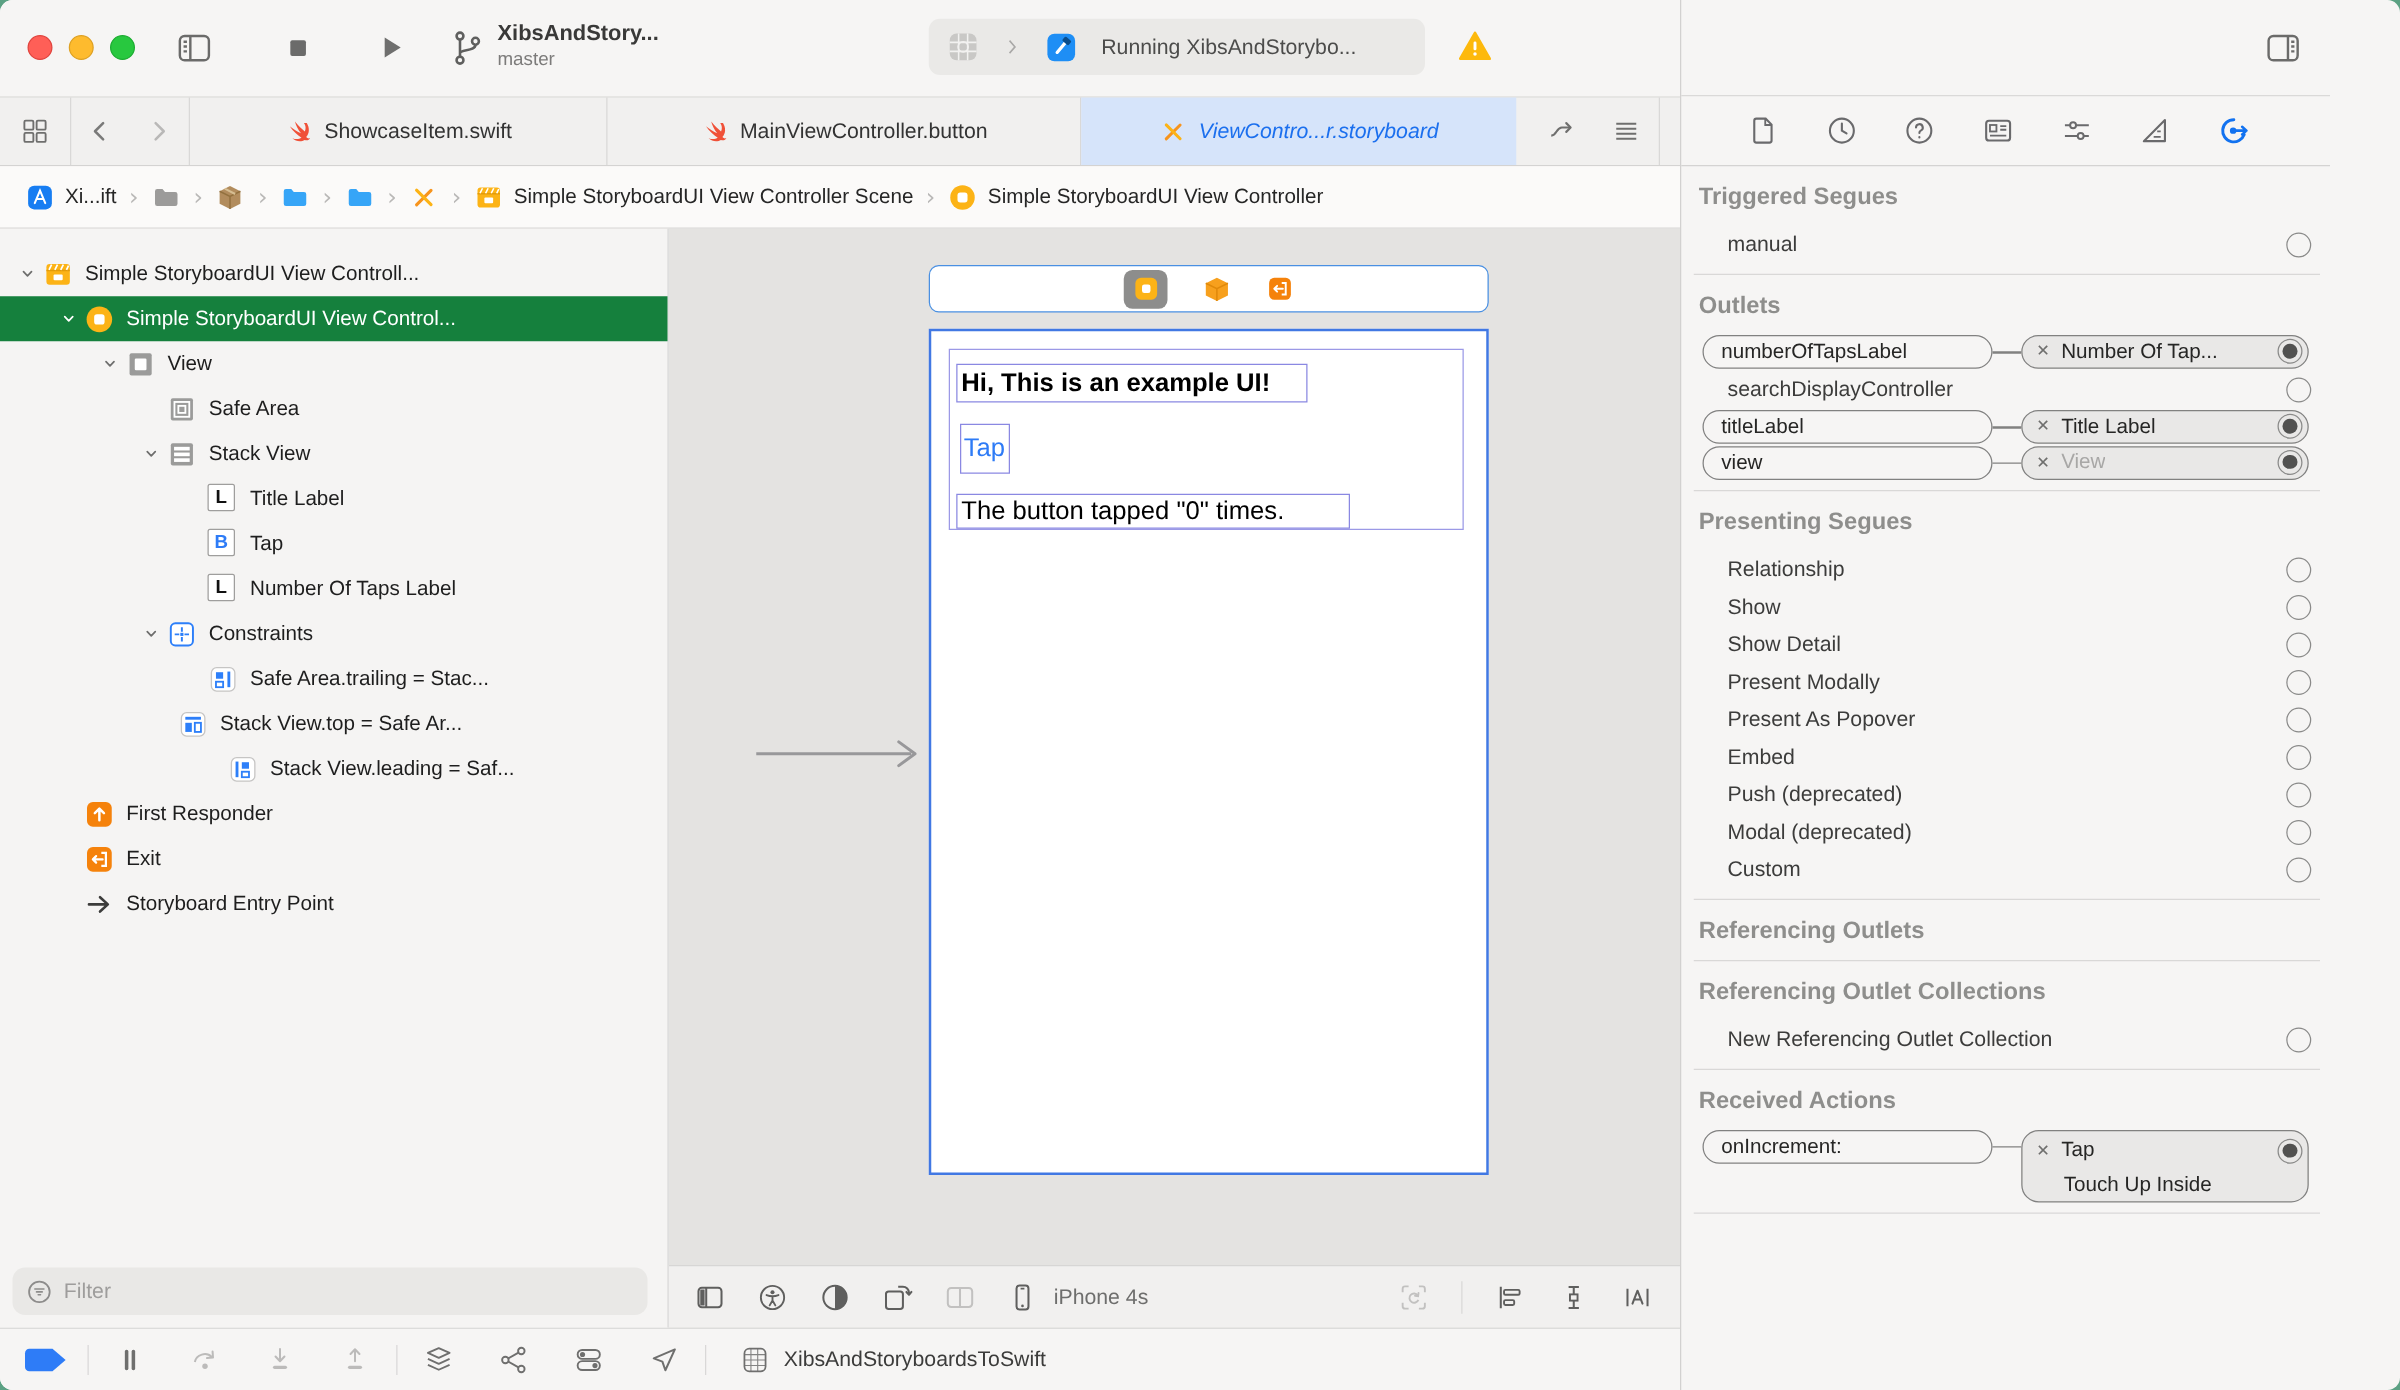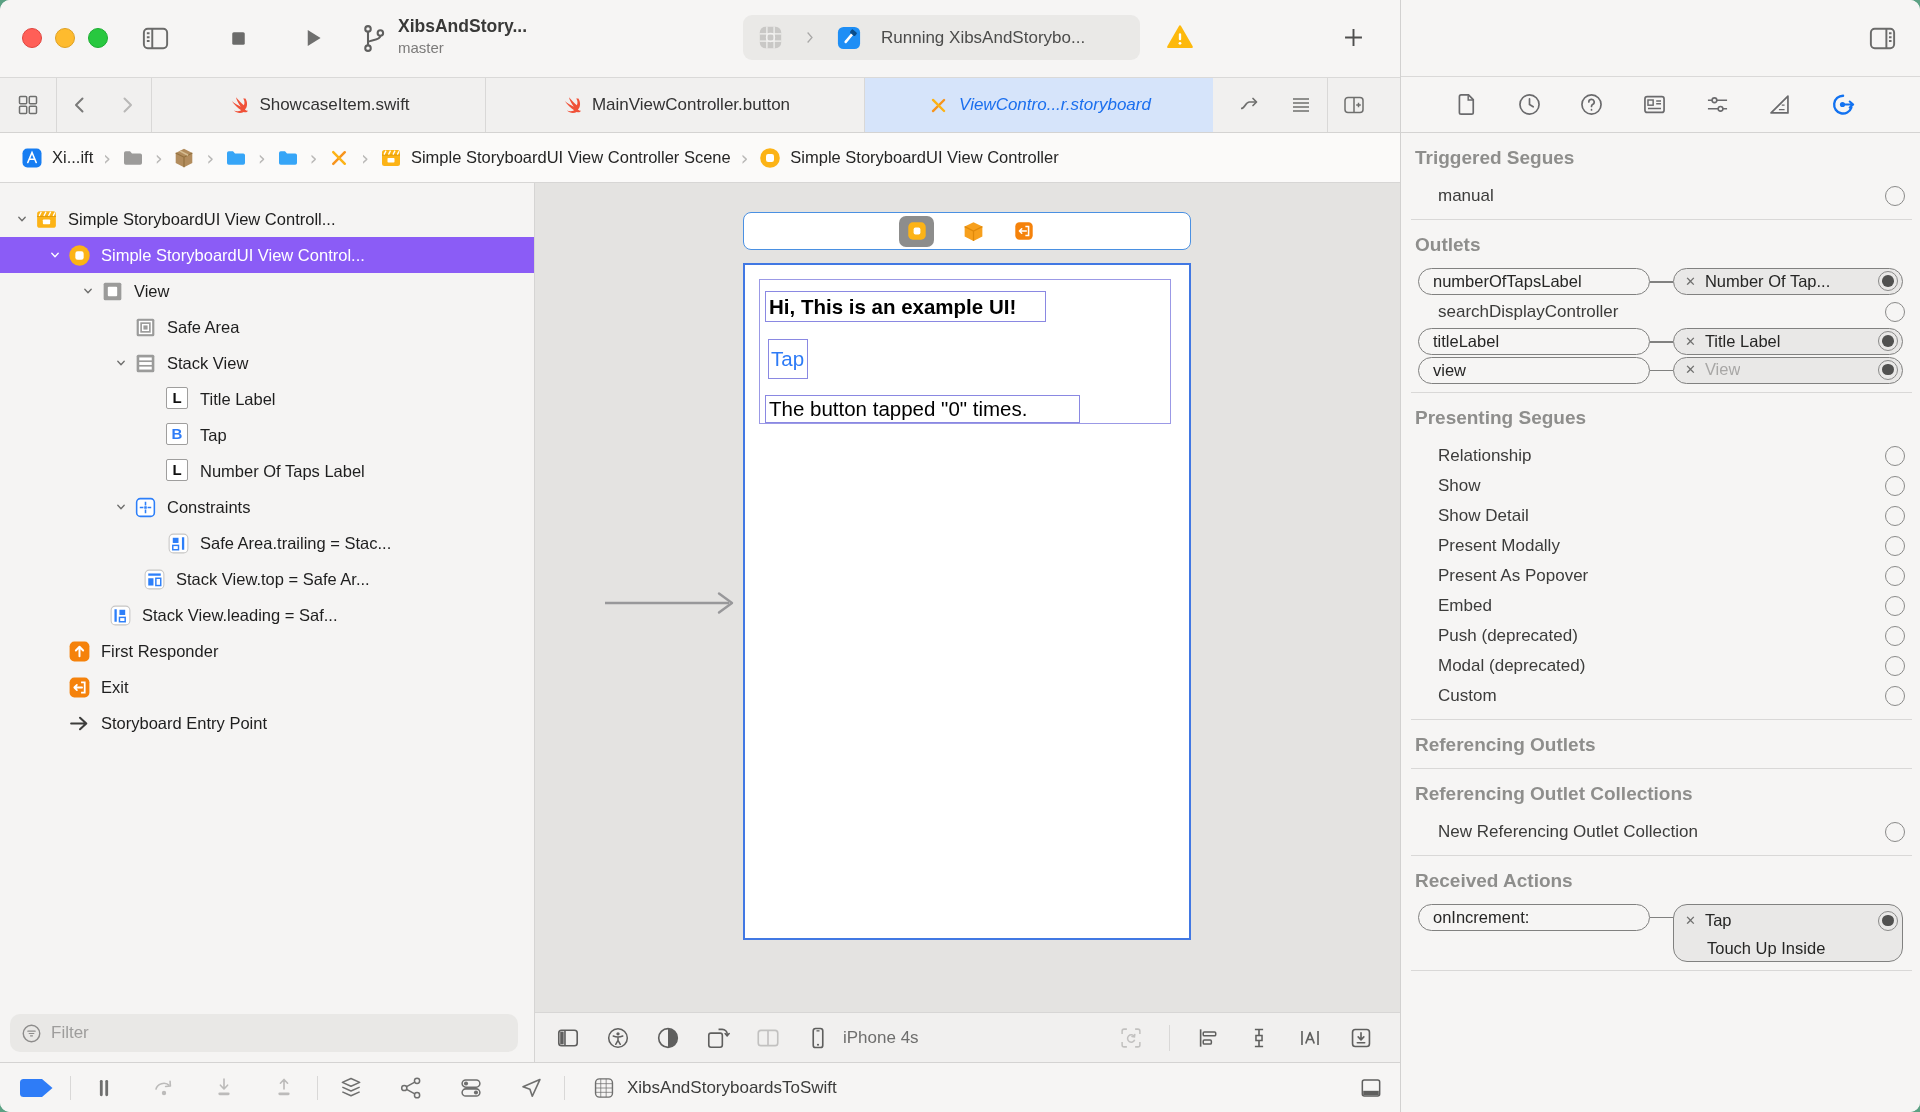--- a/index.html
+++ b/index.html
@@ -47,21 +47,21 @@
 
   
   #breadcrumb{height:50px;flex:none;background:#fbfaf9;border-bottom:1px solid #d7d6d5;display:flex;align-items:center;padding-left:20px;gap:7px;font-size:16.5px;color:#262626;white-space:nowrap;overflow:hidden}
   .bc-chev{color:#b9b8b7;font-size:19px;padding:0 3px;font-family:"DejaVu Sans",sans-serif}
 
   
   #bodyrow{flex:1;display:flex;min-height:0}
   #sidebar{width:535px;flex:none;background:#f5f4f3;border-right:1px solid #d5d4d3;position:relative}
   #outline{position:absolute;top:18px;left:0;right:0}
   .trow{height:36px;display:flex;align-items:center;font-size:16.5px;color:#1e1e1e;white-space:nowrap;overflow:hidden;cursor:default}
-  .trow.sel{background:#8b5cf6;color:#fff}
+  .trow.sel{background:#15803d;color:#fff}
   .disc{width:24px;height:24px;flex:none;color:#6e6e6d;display:flex;align-items:center;justify-content:center}
   .disc svg{width:14px;height:14px}
   .trow.sel .disc{color:#fff}
   .t-ic{width:25px;height:25px;flex:none;margin-right:9px}
   .badge{width:22px;height:22px;border:1.5px solid #9f9e9d;background:#fff;color:#111;font-weight:700;font-size:15px;display:flex;align-items:center;justify-content:center;border-radius:2px}
   .badge.blue{color:#2e7cf7}
   #filterbar{position:absolute;left:0;right:0;bottom:0;height:50px}
   #filter-field{position:absolute;left:10px;right:16px;top:2px;height:38px;background:#e9e8e6;border-radius:10px;display:flex;align-items:center;padding:0 10px;gap:8px}
   #filter-field .ic{width:23px;height:23px;color:#8d8c8b}
   .placeholder{color:#9e9d9c;font-size:17px}
@@ -90,21 +90,21 @@
   #debugbar{height:50px;flex:none;background:#f6f5f4;border-top:1px solid #d4d3d2;display:flex;align-items:center;padding:0 16px}
   #bp-toggle{width:40px;height:22px;flex:none}
   .dbg-sep{height:24px;width:1px;background:#d9d8d7;margin:0 14px}
   .dbg-group{display:flex;gap:34px;align-items:center;margin:0 6px}
   .dbg-group .ic,#debug-app .ic,#console-btn{width:26px;height:26px;color:#6f6f6e;flex:none}
   .ic.dim{color:#bcbbba}
   #debug-app{display:flex;align-items:center;gap:10px;font-size:17px;color:#3c3c3b;margin-left:12px;white-space:nowrap}
   #console-btn{margin-left:auto;color:#5f5f5e}
 
   
-  #inspector{position:absolute;left:1400px;top:0;width:520px;height:1112px;background:#f6f5f4;border-left:1px solid #d2d1d0;display:flex;flex-direction:column}
+  #inspector{position:absolute;left:1344px;top:0;width:520px;height:1112px;background:#f6f5f4;border-left:1px solid #d2d1d0;display:flex;flex-direction:column}
   #insp-top{height:77px;flex:none;border-bottom:1px solid #dad9d8;display:flex;align-items:center;justify-content:flex-end;padding-right:22px}
   #insp-top .ic{width:31px;height:31px;color:#6b6b6a}
   #insp-tabs{height:56px;flex:none;border-bottom:1px solid #d4d3d2;display:flex;align-items:center;justify-content:space-between;padding:0 64px 0 52px}
   #insp-tabs .ic{width:27px;height:27px;color:#6a6a6c}
   #insp-tabs .ic.active{color:#1272f0}
   #insp-content{flex:1;overflow:hidden}
   .insp-h{font-size:19px;font-weight:700;color:#8e8e8c;margin:14px 0 12px 14px}
   .insp-row{height:30px;display:flex;align-items:center;margin:0 15px 0 37px;font-size:17px;color:#3c3c3b}
   .radio{width:20px;height:20px;border:1.5px solid #8a8a89;border-radius:50%;margin-left:auto;position:relative;flex:none}
   .radio.on::after{content:"";position:absolute;inset:3.2px;background:#515150;border-radius:50%}
@@ -485,21 +485,21 @@
             <div class="trow" style="padding-left: 118px;">
               <span class="disc"></span>
               <span class="t-ic"><svg viewBox="0 0 24 24">
                   <rect x="3" y="3" width="18" height="18" rx="4" fill="#fff" stroke="#c6c5c4"></rect>
                   <rect x="6" y="6.2" width="12" height="2.2" fill="#2d7ff9"></rect>
                   <rect x="6" y="10.8" width="5" height="7" fill="#2d7ff9"></rect>
                   <rect x="13.3" y="10.8" width="4.7" height="7" fill="none" stroke="#2d7ff9" stroke-width="1.4"></rect>
                 </svg></span>
               <span>Stack View.top = Safe Ar...</span>
             </div>
-            <div class="trow" style="padding-left: 84px;">
+            <div class="trow" style="padding-left: 118px; margin-left: 40px;">
               <span class="disc"></span>
               <span class="t-ic"><svg viewBox="0 0 24 24">
                   <rect x="3" y="3" width="18" height="18" rx="4" fill="#fff" stroke="#c6c5c4"></rect>
                   <rect x="6.2" y="6" width="2.2" height="12" fill="#2d7ff9"></rect>
                   <rect x="11" y="6.5" width="5.5" height="5" fill="#2d7ff9"></rect>
                   <rect x="11" y="13.8" width="5.5" height="4.2" fill="none" stroke="#2d7ff9" stroke-width="1.4"></rect>
                 </svg></span>
               <span>Stack View.leading = Saf...</span>
             </div>
             <div class="trow" style="padding-left: 43px;">

